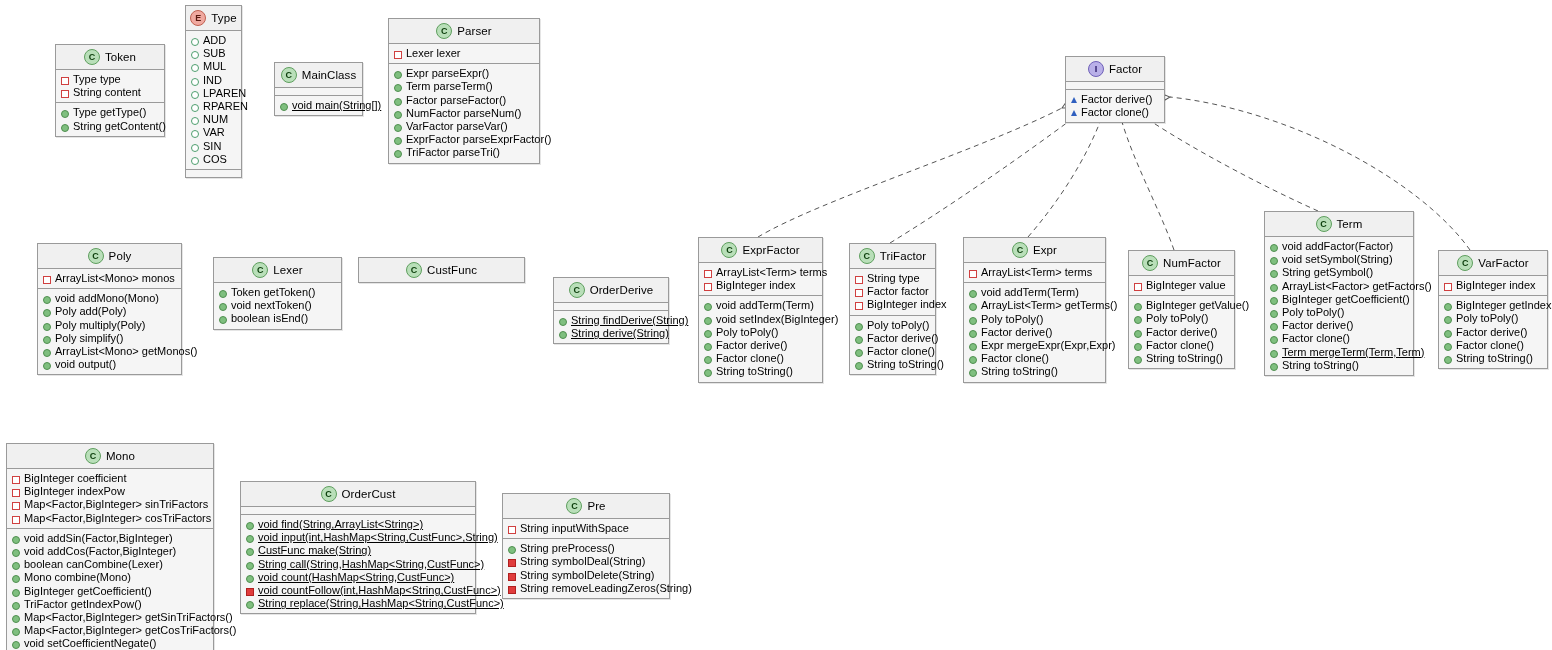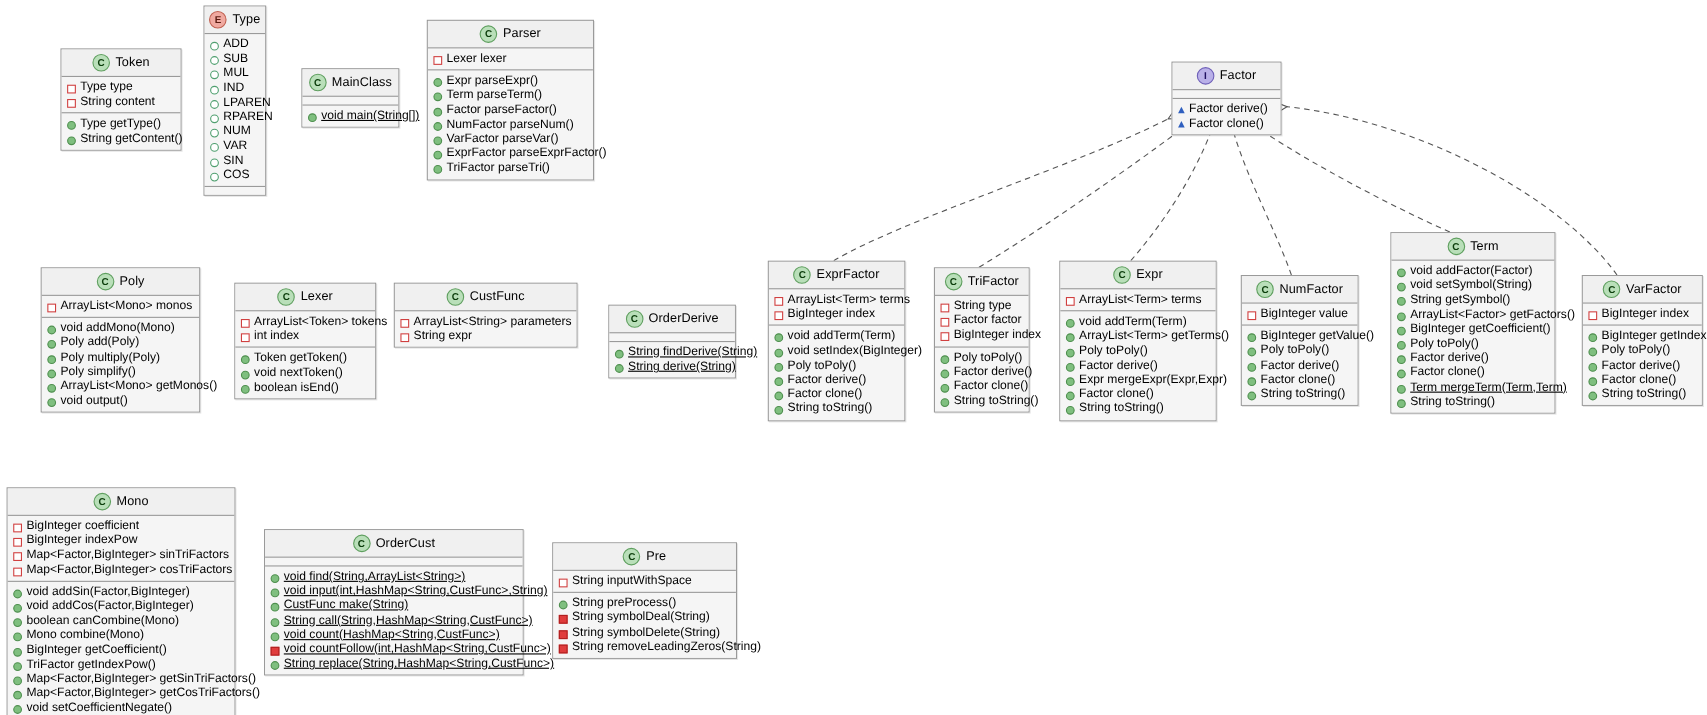--- a/index.html
+++ b/index.html
@@ -288,58 +288,38 @@
         </div>
       </div>
     </div>
     <div class="umlbox" style="left: 213px; top: 257px; width: 129px;">
       <div class="uml-title">
         <span class="ico cls">C</span>
         <span class="tname">Lexer</span>
       </div>
       <div class="sect">
         <div class="row">
-          <span class="vm priv"></span>
-          <span class="txt">ArrayList&lt;Token&gt; tokens</span>
-        </div>
-        <div class="row">
-          <span class="vm priv"></span>
-          <span class="txt">int index</span>
-        </div>
-      </div>
-      <div class="sect">
-        <div class="row">
           <span class="vm pub"></span>
           <span class="txt">Token getToken()</span>
         </div>
         <div class="row">
           <span class="vm pub"></span>
           <span class="txt">void nextToken()</span>
         </div>
         <div class="row">
           <span class="vm pub"></span>
           <span class="txt">boolean isEnd()</span>
         </div>
       </div>
     </div>
     <div class="umlbox" style="left: 358px; top: 257px; width: 167px;">
       <div class="uml-title">
         <span class="ico cls">C</span>
         <span class="tname">CustFunc</span>
       </div>
-      <div class="sect">
-        <div class="row">
-          <span class="vm priv"></span>
-          <span class="txt">ArrayList&lt;String&gt; parameters</span>
-        </div>
-        <div class="row">
-          <span class="vm priv"></span>
-          <span class="txt">String expr</span>
-        </div>
-      </div>
     </div>
     <div class="umlbox" style="left: 553px; top: 277px; width: 116px;">
       <div class="uml-title">
         <span class="ico cls">C</span>
         <span class="tname">OrderDerive</span>
       </div>
       <div class="sect empty"></div>
       <div class="sect">
         <div class="row static">
           <span class="vm pub"></span>
@@ -616,21 +596,21 @@
         <div class="row">
           <span class="vm pub"></span>
           <span class="txt">void addSin(Factor,BigInteger)</span>
         </div>
         <div class="row">
           <span class="vm pub"></span>
           <span class="txt">void addCos(Factor,BigInteger)</span>
         </div>
         <div class="row">
           <span class="vm pub"></span>
-          <span class="txt">boolean canCombine(Mono)</span>
+          <span class="txt">boolean canCombine(Lexer)</span>
         </div>
         <div class="row">
           <span class="vm pub"></span>
           <span class="txt">Mono combine(Mono)</span>
         </div>
         <div class="row">
           <span class="vm pub"></span>
           <span class="txt">BigInteger getCoefficient()</span>
         </div>
         <div class="row">

